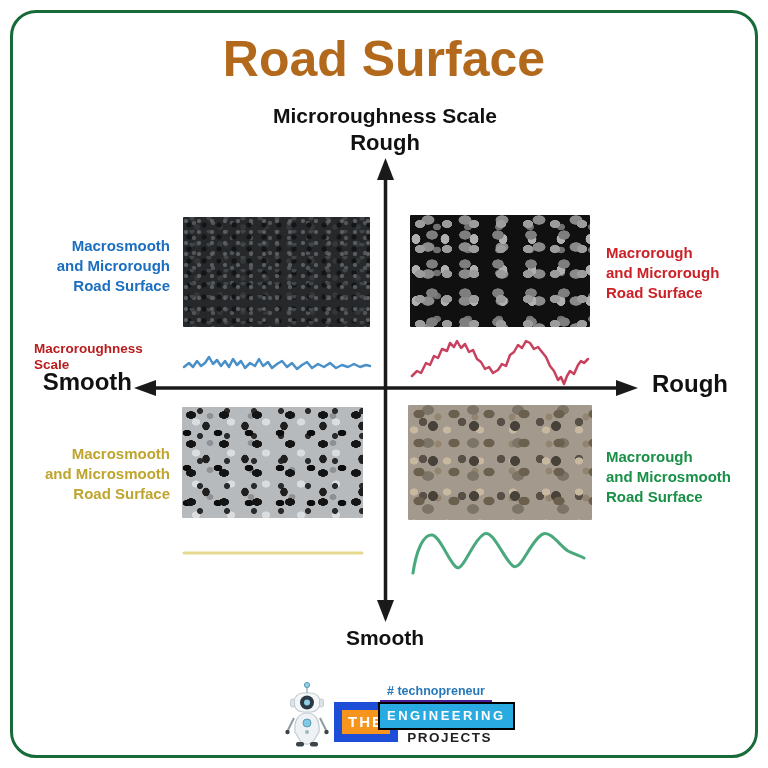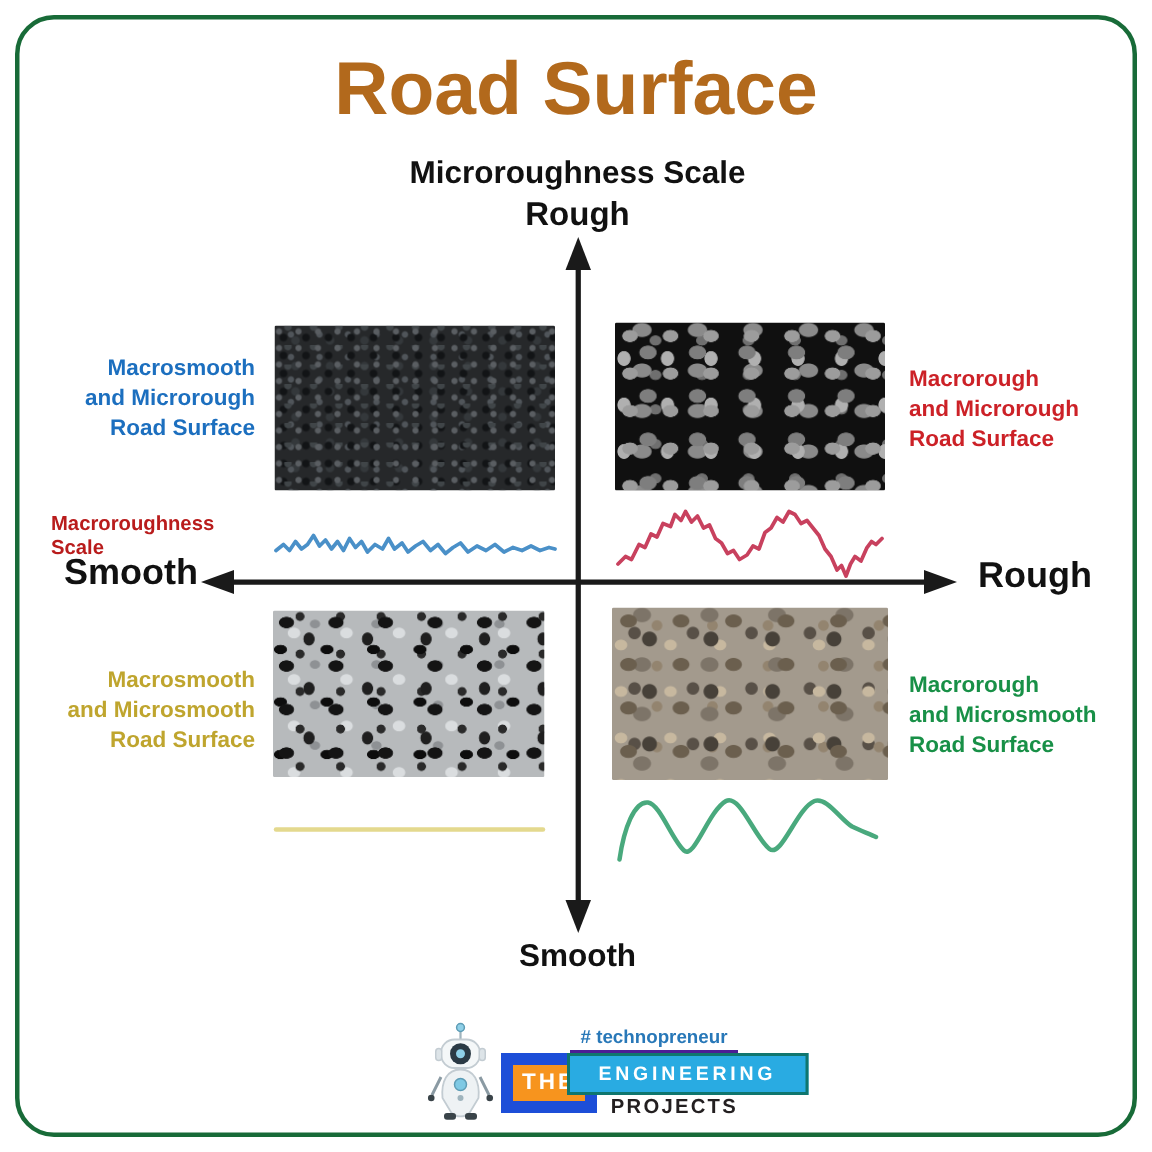--- a/index.html
+++ b/index.html
@@ -66,22 +66,22 @@
       radial-gradient(ellipse 6px 6px at 30px 12px, #93846f 54%, transparent 64%),
       radial-gradient(ellipse 7px 7px at 15px 17px, #585047 55%, transparent 64%);
     background-size:35px 29px,41px 35px,33px 31px,45px 33px,37px 27px,39px 37px;}
   .overlay{position:absolute;left:0;top:0;width:768px;height:768px;pointer-events:none;}
   .footer{position:absolute;left:282px;top:680px;width:215px;height:70px;}
   .robot{position:absolute;left:0;top:0;}
   .hashtag{position:absolute;left:98px;top:4px;width:112px;text-align:center;
            font-size:12.5px;font-weight:700;border-bottom:5px solid #4c1d95;padding-bottom:2px;}
   .logo-the{position:absolute;left:52px;top:22px;height:24px;line-height:24px;padding:0 6px;
             color:#fff;font-weight:700;font-size:15px;letter-spacing:2px;border:8px solid #1d4ed8;}
-  .logo-eng{position:absolute;left:96px;top:22px;height:24px;line-height:24px;padding:0 19px;
-            color:#fff;font-weight:700;font-size:13px;letter-spacing:2.5px;border:2px solid #0f766e;}
+  .logo-eng{position:absolute;left:96px;top:22px;height:24px;line-height:24px;padding:0 7px;
+            color:#fff;font-weight:700;font-size:13px;letter-spacing:2.5px;border:2px solid #000000;}
   .logo-proj{position:absolute;left:98px;top:50px;width:112px;text-align:right;
             font-weight:700;font-size:13.5px;letter-spacing:1.5px;}
 </style>
 </head>
 <body>
 
 <div class="canvas">
 
   <div class="frame"></div>
 

